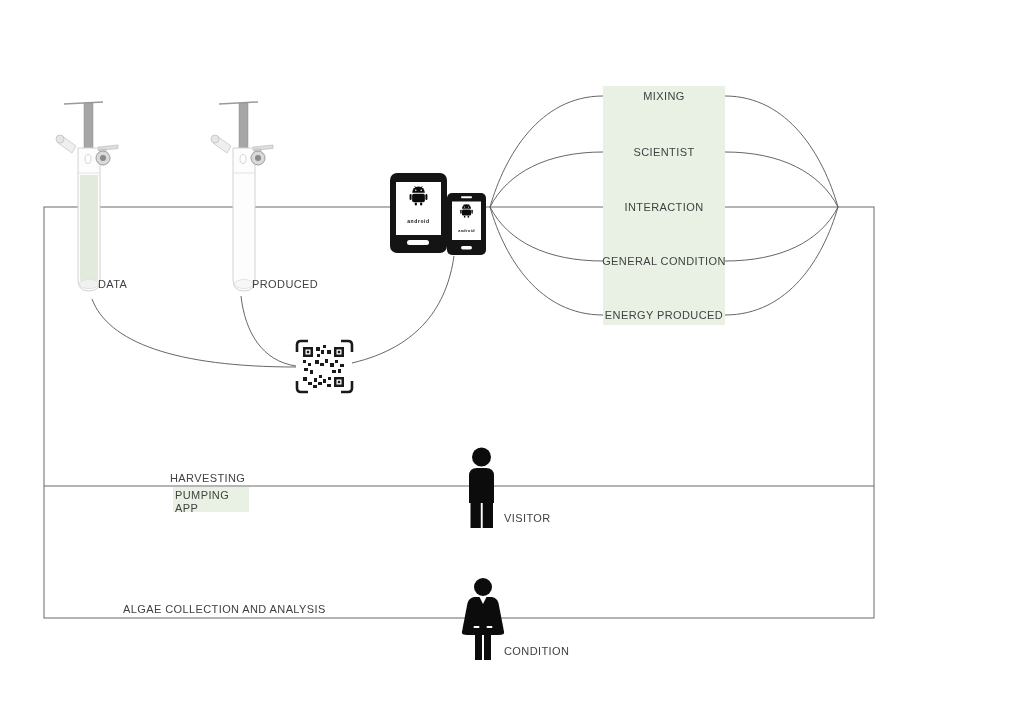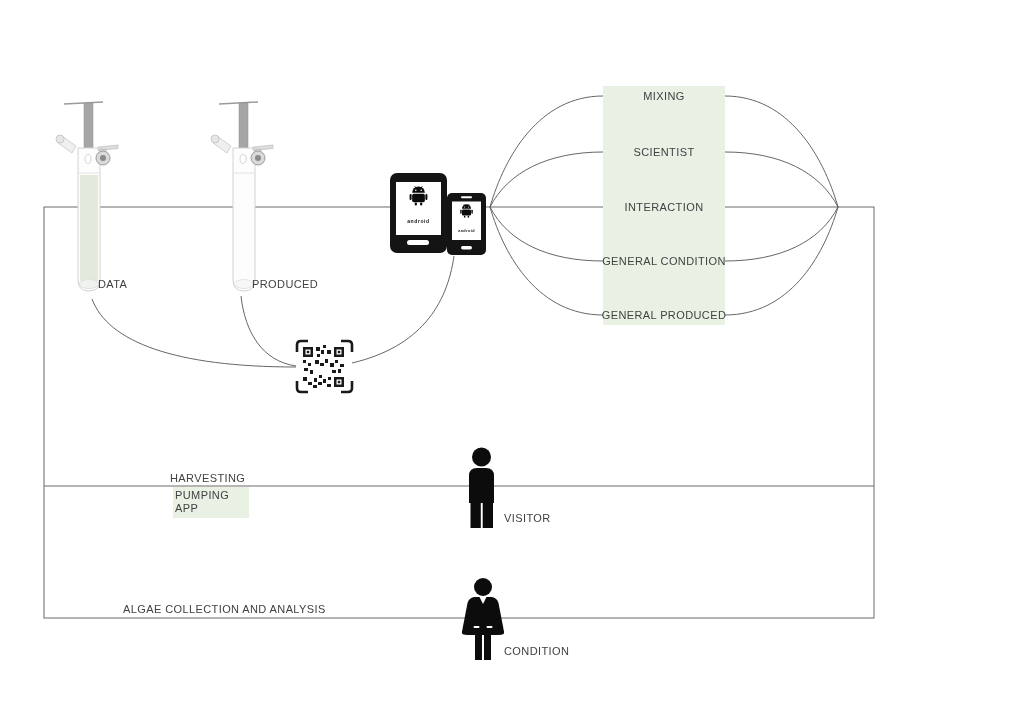--- a/index.html
+++ b/index.html
@@ -8,21 +8,21 @@
     font-family:"Liberation Sans", sans-serif;
   }
   svg.layer{position:absolute;left:0;top:0;}
   .lbl{
     position:absolute;font-size:11px;letter-spacing:.4px;color:#414141;
     white-space:nowrap;line-height:14px;
   }
   .lbl.centered{transform:translateX(-50%);}
   .greenbox{position:absolute;background:#e9f1e5;}
   #param-panel{left:603px;top:86px;width:122px;height:239px;z-index:2;}
-  #pumping-box{left:173px;top:487px;width:76px;height:31px;z-index:2;padding:2px 0 0 2px;box-sizing:border-box;}
+  #pumping-box{left:173px;top:487px;width:76px;height:25px;z-index:2;padding:2px 0 0 2px;box-sizing:border-box;}
   #pumping-box .lbl-inline{font-size:11px;letter-spacing:.4px;color:#414141;line-height:13px;}
   .z4{z-index:4;}
 </style>
 </head>
 <body>
 
 <div id="stage">
 
   <svg class="layer" width="1024" height="724" style="z-index:1">
     <g fill="none" stroke="#6b6b6b" stroke-width="1">
@@ -179,20 +179,20 @@
     </g>
   </svg>
 
   <div class="lbl z4" style="left:98px;top:277px">DATA</div>
   <div class="lbl z4" style="left:252px;top:277px">PRODUCED</div>
 
   <div class="lbl centered z4" style="left:664px;top:89px">MIXING</div>
   <div class="lbl centered z4" style="left:664px;top:145px">SCIENTIST</div>
   <div class="lbl centered z4" style="left:664px;top:200px">INTERACTION</div>
   <div class="lbl centered z4" style="left:664px;top:254px">GENERAL CONDITION</div>
-  <div class="lbl centered z4" style="left:664px;top:308px">GENERAL PRODUCED</div>
+  <div class="lbl centered z4" style="left:664px;top:308px">ENERGY PRODUCED</div>
 
   <div class="lbl z4" style="left:170px;top:471px">HARVESTING</div>
   <div class="lbl z4" style="left:504px;top:511px">VISITOR</div>
   <div class="lbl z4" style="left:504px;top:644px">CONDITION</div>
   <div class="lbl z4" style="left:123px;top:602px">ALGAE COLLECTION AND ANALYSIS</div>
 
 </div>
 
 </body></html>

